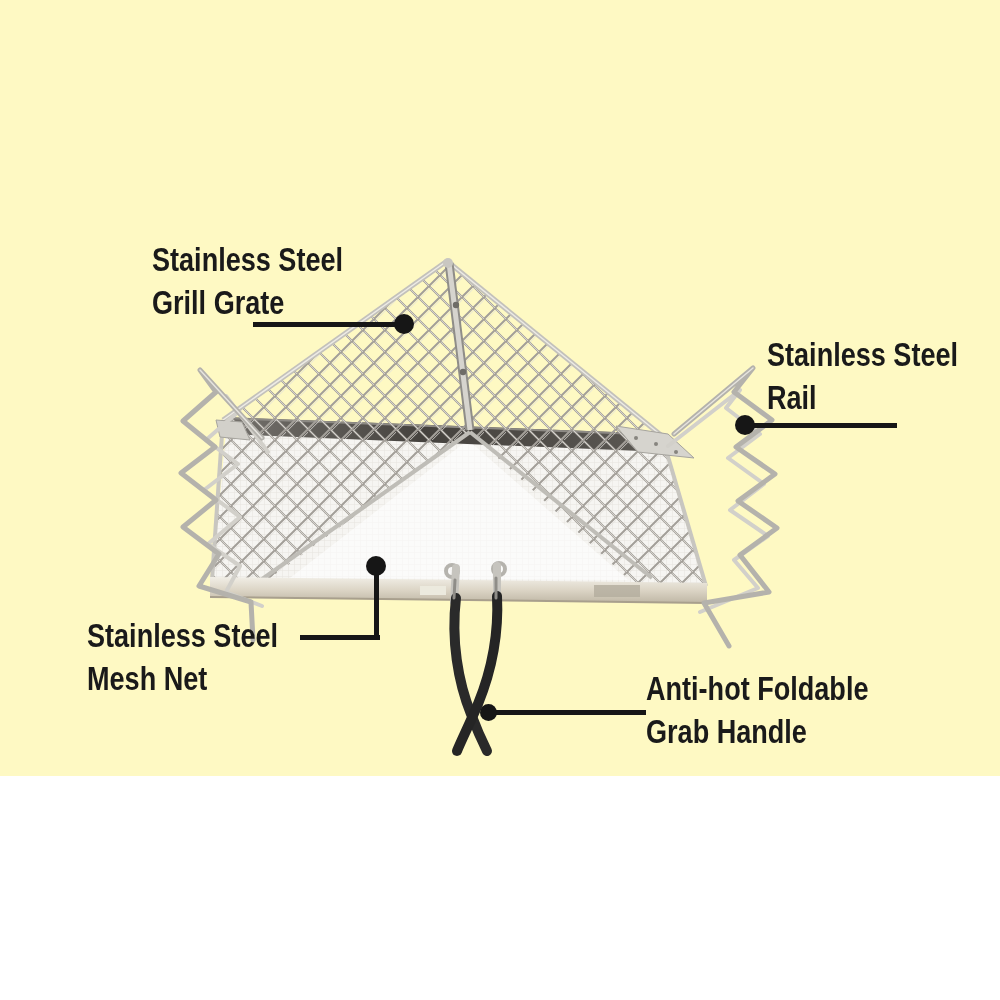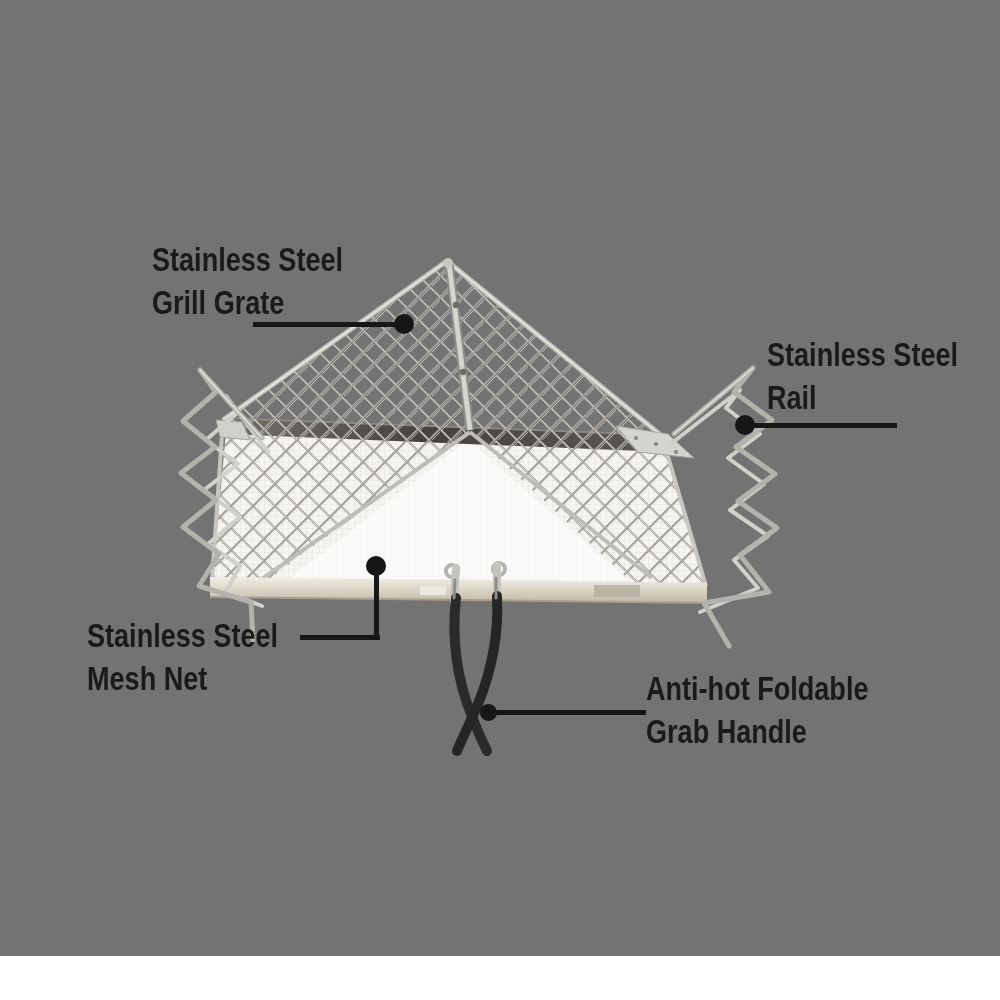--- a/index.html
+++ b/index.html
@@ -1,19 +1,19 @@
 <!DOCTYPE html>
 <html><head>
 <meta charset="utf-8">
 <style>
   html,body{margin:0;padding:0;background:#fff;}
   .canvas{
     position:relative;
-    width:1000px;height:956px;
-    background:#737373;
+    width:1000px;height:776px;
+    background:#fef9c3;
     overflow:hidden;
     font-family:"Liberation Sans", sans-serif;
   }
   .product-svg{position:absolute;left:0;top:0;}
   .label{
     position:absolute;
     font-weight:bold;
     font-size:33px;
     line-height:43px;
     color:#1a1a1a;

